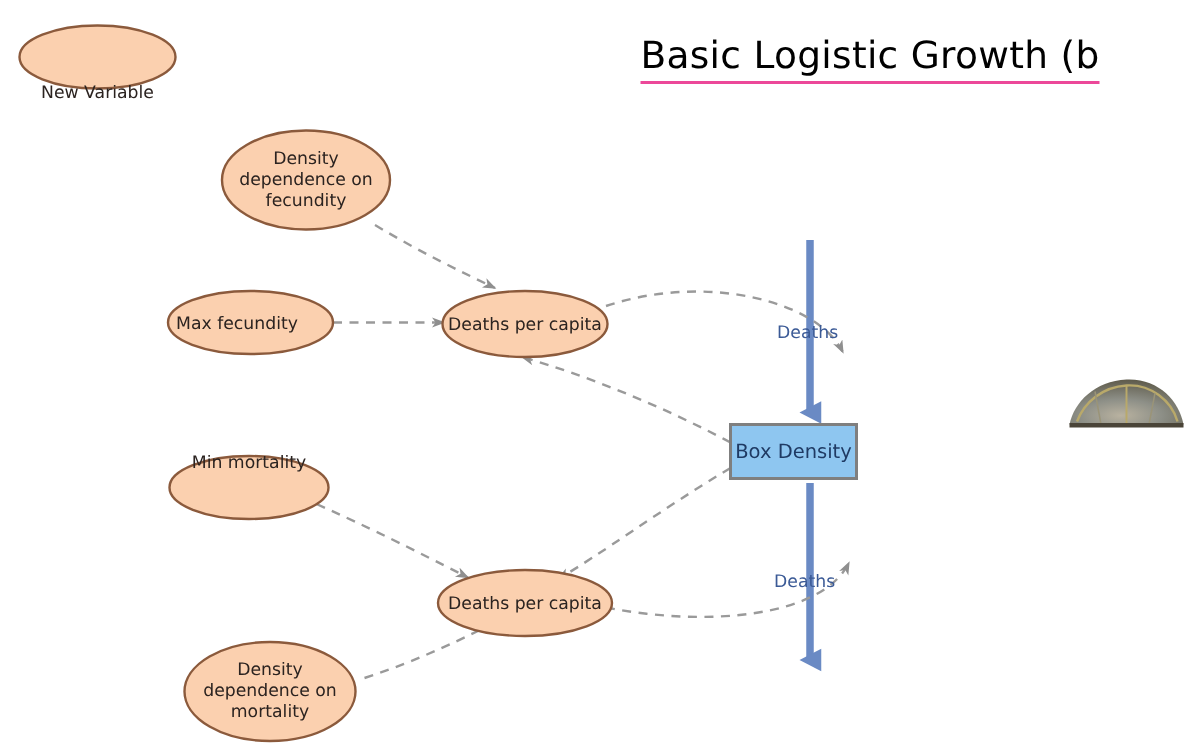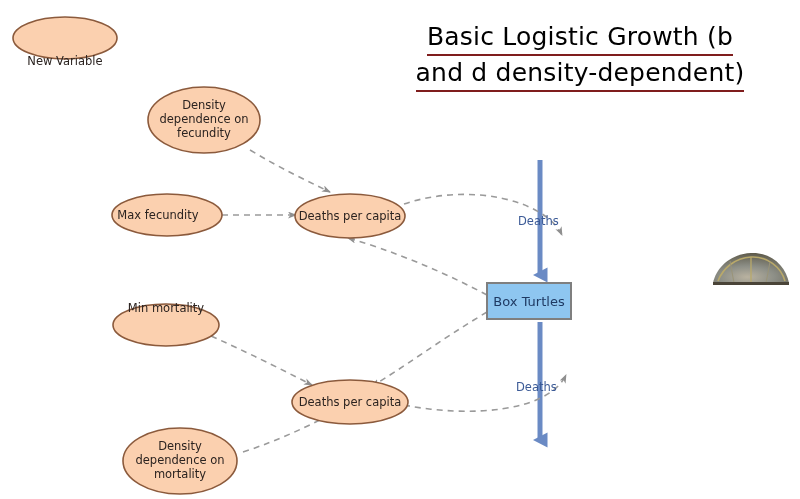--- a/index.html
+++ b/index.html
@@ -27,21 +27,21 @@
     width: 330px;
     text-align: center;
     font-family: "DejaVu Sans", sans-serif;
     font-size: 25px;
     line-height: 33px;
     color: #000000;
     letter-spacing: 0.2px;
   }
   .title-line {
     display: inline-block;
-    border-bottom: 2px solid #7f1d1d;
+    border-bottom: 2px solid #ec4899;
     padding-bottom: 1px;
   }
   .node-label {
     position: absolute;
     text-align: center;
     color: #3a2a20;
     font-family: "DejaVu Sans", sans-serif;
     pointer-events: none;
   }
   .ellipse-label {
@@ -111,37 +111,36 @@
     <path d="M718,281 C723,268 735,258 751,257 C767,256 781,267 785,281" fill="none" stroke="#b9a96a" stroke-width="1.6"></path>
     <path d="M751,257 L751,283" stroke="#b9a96a" stroke-width="1.3"></path>
     <path d="M730,261 L734,283" stroke="#9a9478" stroke-width="1"></path>
     <path d="M770,262 L766,283" stroke="#9a9478" stroke-width="1"></path>
     <rect x="713" y="282" width="76" height="3" fill="#4a4438"></rect>
   </g>
 </svg>
 
 <div class="title-block">
   <span class="title-line">Basic Logistic Growth (b</span><br>
-  <span class="title-line">and d density-dependent)</span>
 </div>
 
 <div class="node-label ellipse-label" style="left:13px; top:31px; width:104px;margin-top:23px;">New Variable</div>
 
 <div class="node-label ellipse-label" style="left:148px; top:98px; width:112px; white-space:pre-line;">Density
 dependence on
 fecundity</div>
 
 <div class="node-label ellipse-label" style="left:112px; top:208px; width:92px;">Max fecundity</div>
 
 <div class="node-label ellipse-label" style="left:295px; top:209px; width:110px;">Deaths per capita</div>
 
 <div class="node-label ellipse-label" style="left:113px; top:301px; width:106px;">Min mortality</div>
 
 <div class="node-label ellipse-label" style="left:292px; top:395px; width:116px;text-align:center;">Deaths per capita</div>
 
 <div class="node-label ellipse-label" style="left:124px; top:439px; width:112px; white-space:pre-line;">Density
 dependence on
 mortality</div>
 
-<div class="node-label stock-label" style="left:487px; top:294px; width:84px;">Box Turtles</div>
+<div class="node-label stock-label" style="left:487px; top:294px; width:84px;">Box Density</div>
 
 <div class="flow-label" style="left:518px; top:214px;">Deaths</div>
 <div class="flow-label" style="left:516px; top:380px;">Deaths</div>
 
 </body></html>

